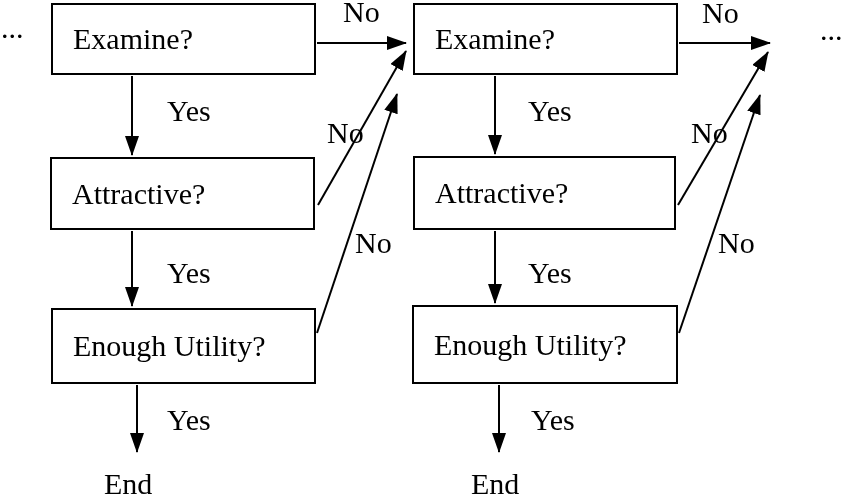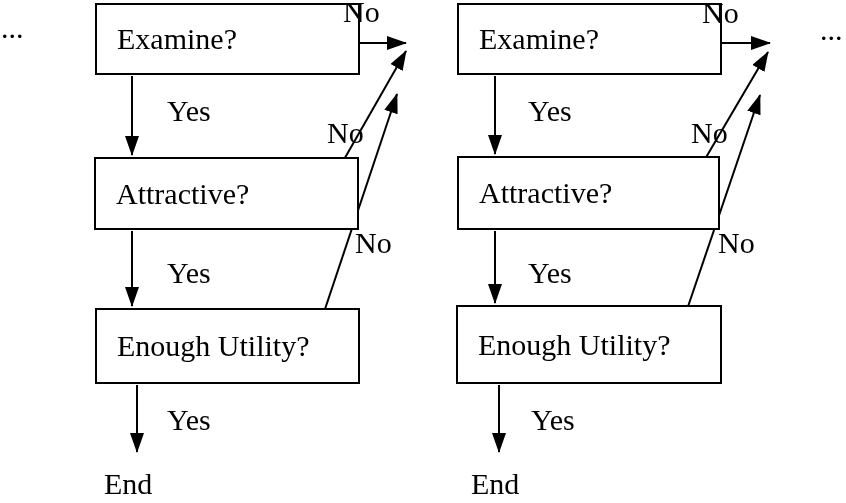--- a/index.html
+++ b/index.html
@@ -31,21 +31,20 @@
     position: absolute;
     box-sizing: border-box;
     border: 2px solid #000000;
     background: #ffffff;
     display: flex;
     align-items: center;
     padding-left: 20px;
     font-size: 30px;
     line-height: 1;
     white-space: nowrap;
-    margin-left: 44px;
   }
   .lbl {
     position: absolute;
     font-size: 30px;
     line-height: 1;
     white-space: nowrap;
   }
 </style>
 </head>
 <body>

